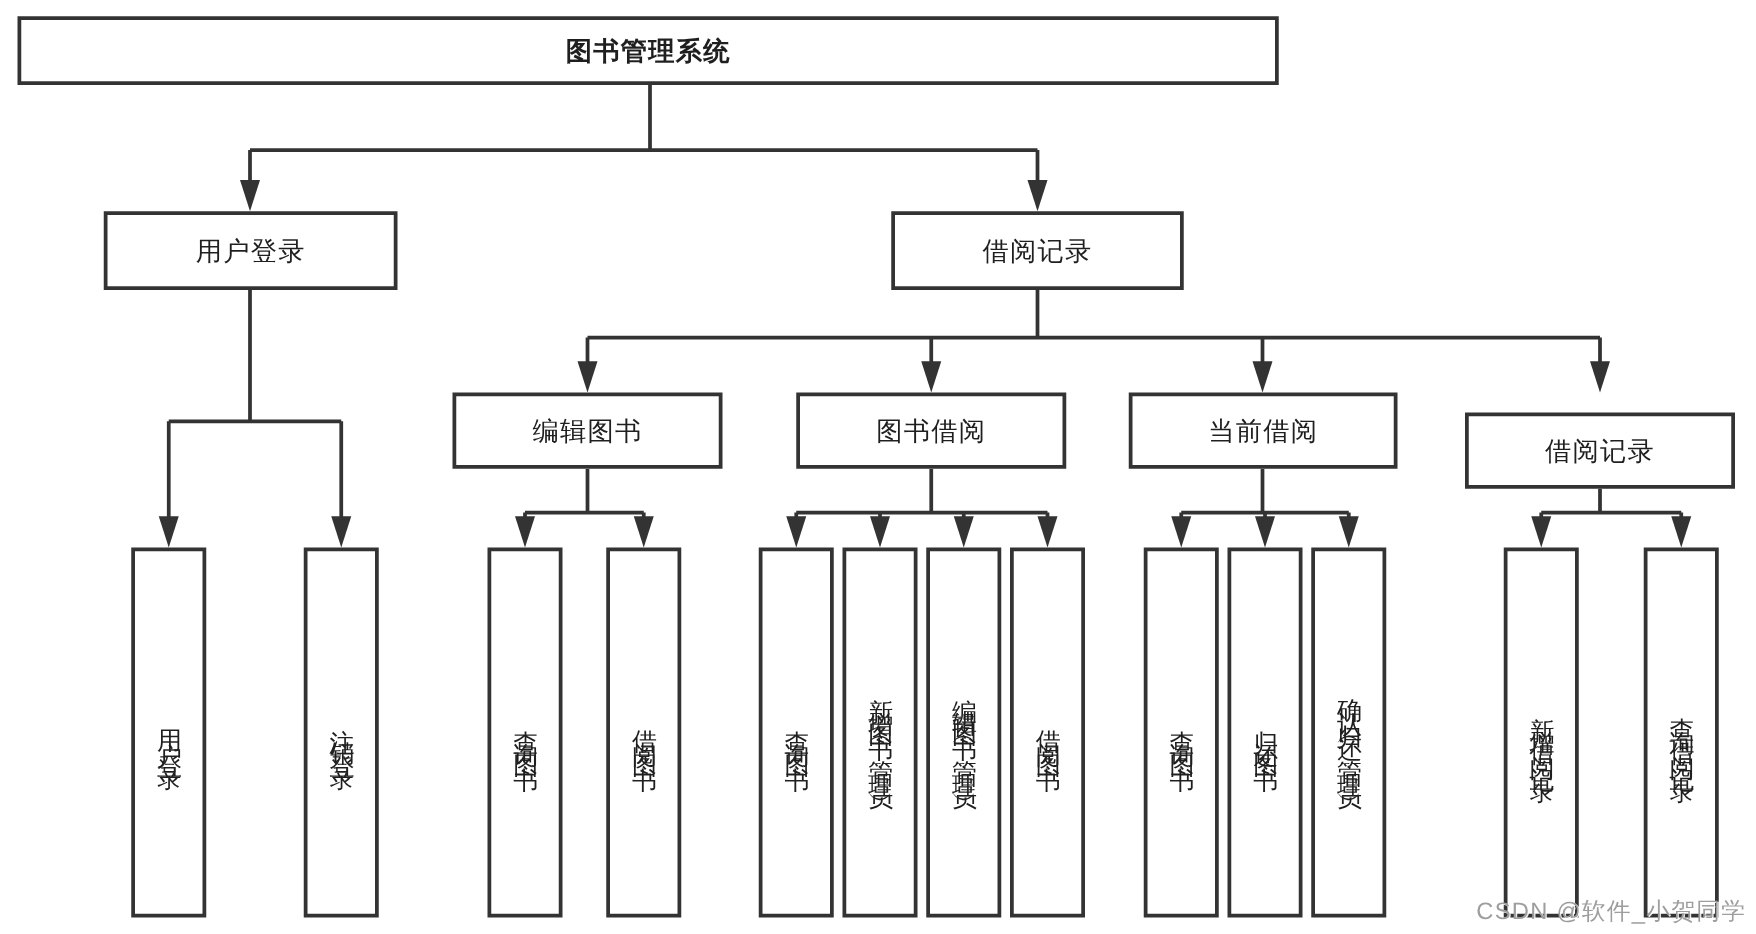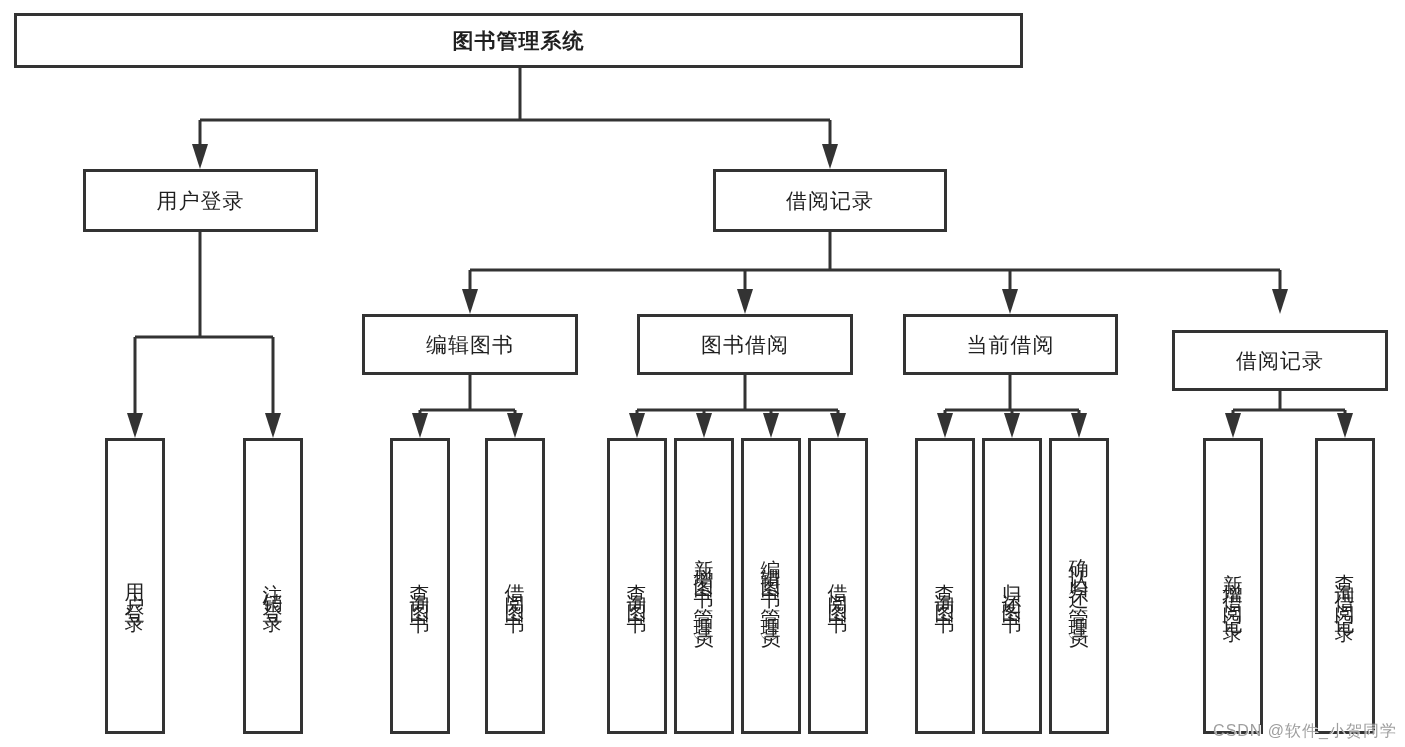--- a/index.html
+++ b/index.html
@@ -28,21 +28,21 @@
   .leaf{
     font-size:20px;
     writing-mode:vertical-rl;
     line-height:1;
     letter-spacing:10px;
     padding-top:4px;
   }
   #watermark{
     position:absolute;
     right:8px;bottom:5px;
-    font-size:16px;
+    font-size:19px;
     color:#9e9e9e;
     letter-spacing:1px;
     z-index:5;
     text-shadow:1px 1px 0 rgba(255,255,255,.9);
     font-family:"Liberation Sans","DejaVu Sans",sans-serif;
   }
 </style>
 </head>
 <body>
 

